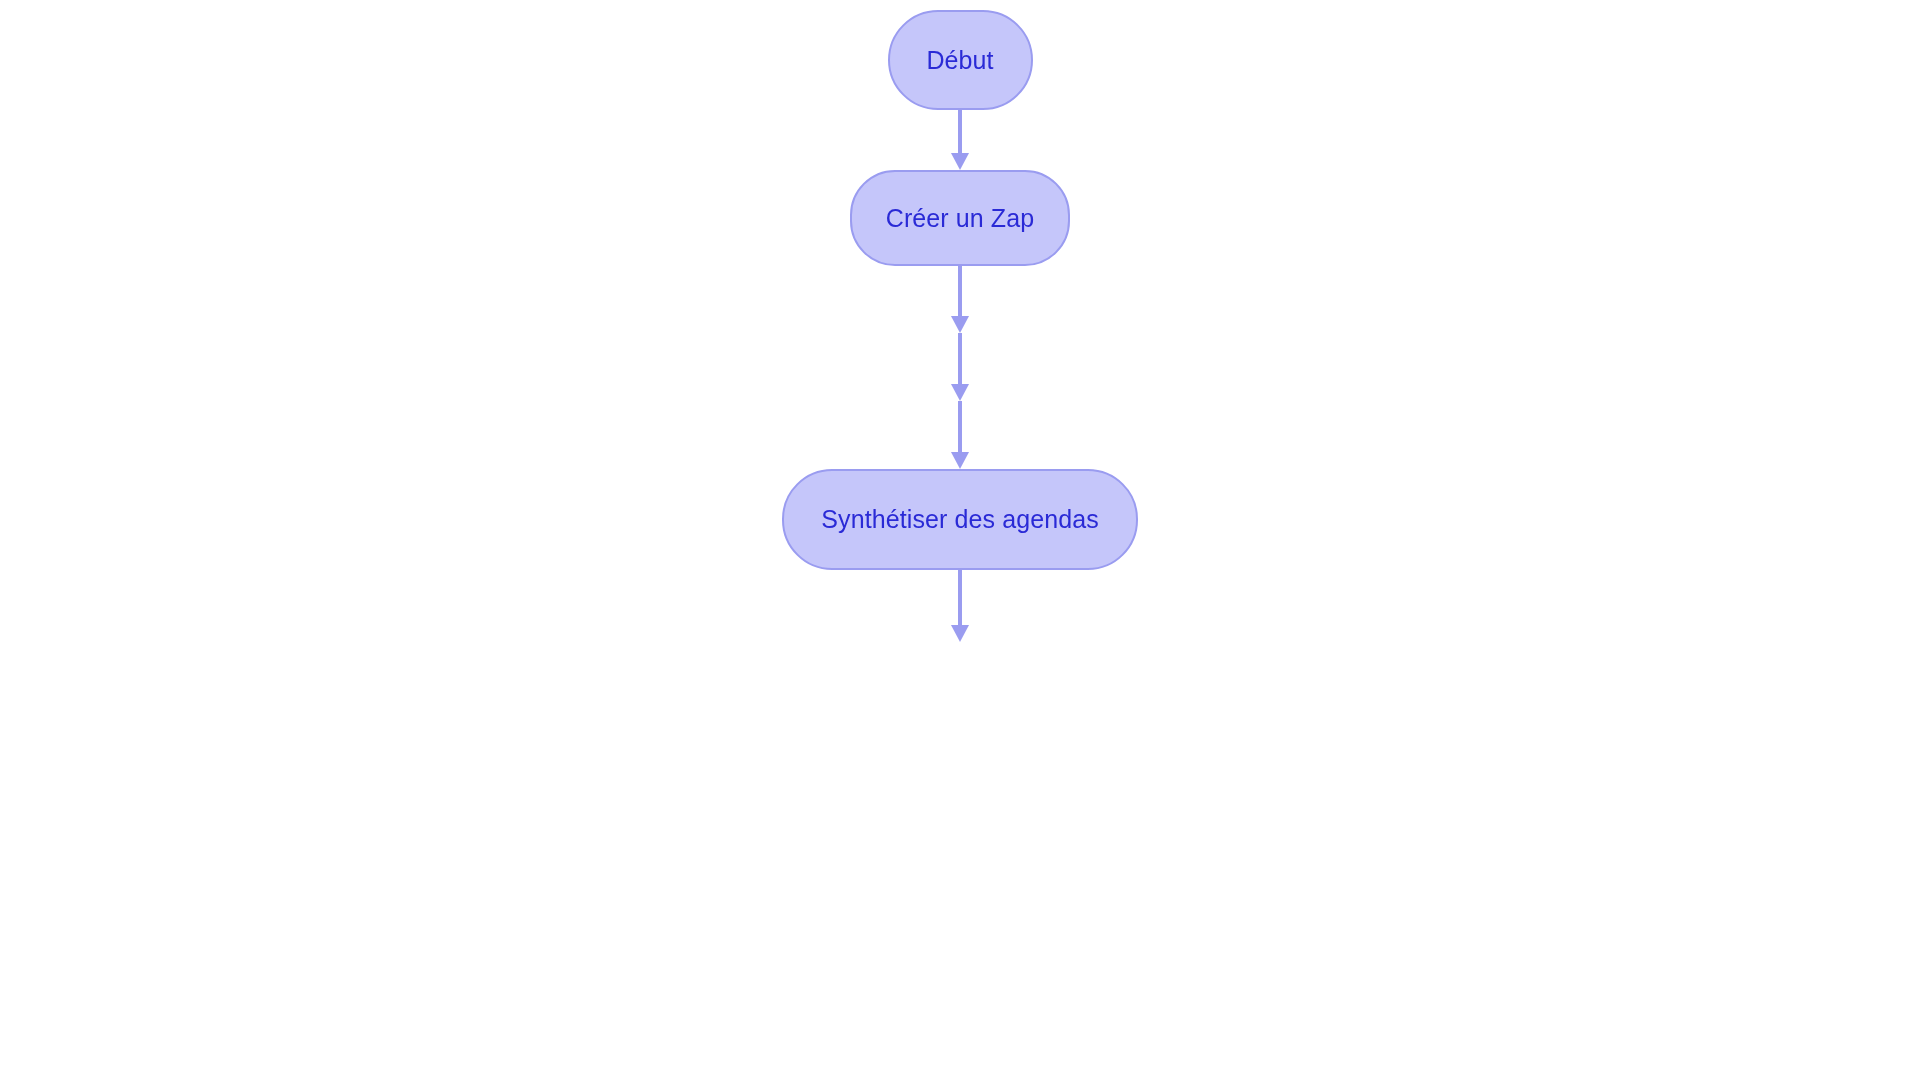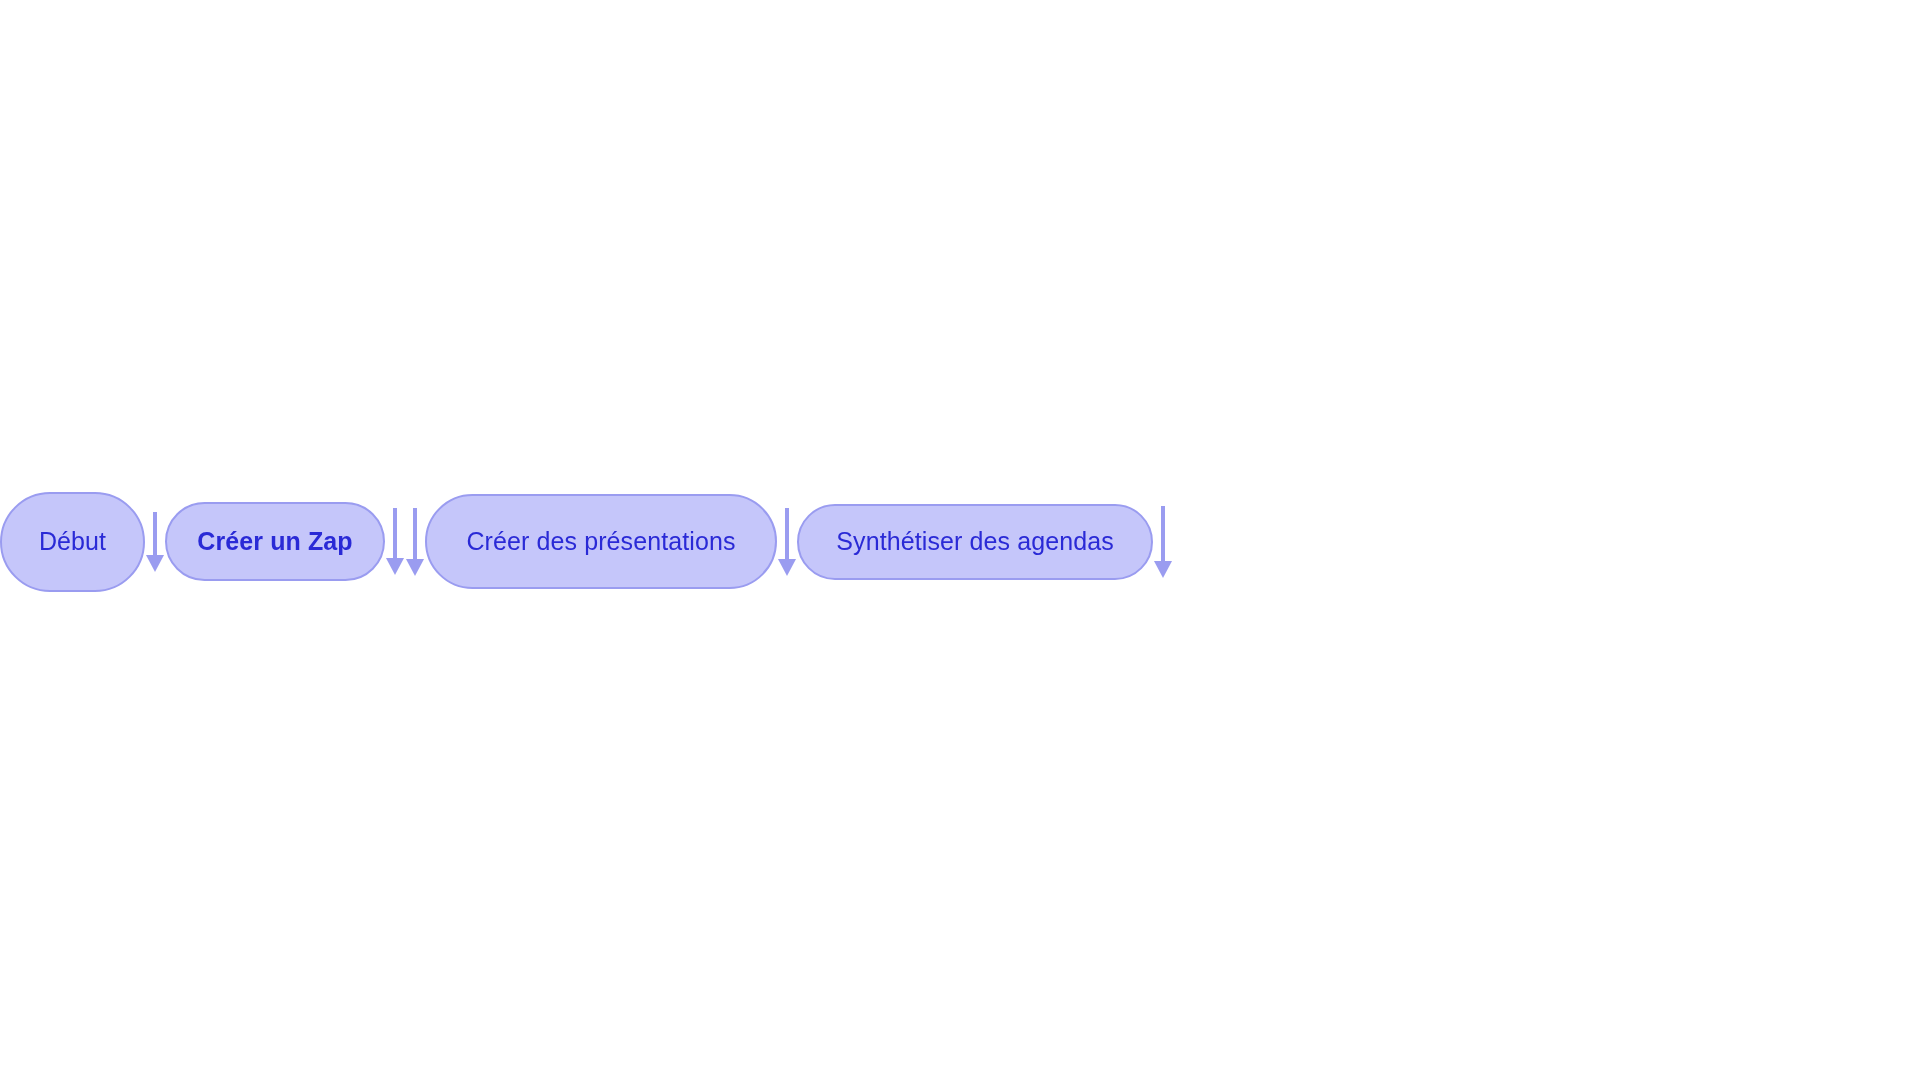--- a/index.html
+++ b/index.html
@@ -23,21 +23,21 @@
     background: #ffffff;
   }
 
   .flow-column {
     position: absolute;
     left: 0;
     top: 0;
     width: 1920px;
     height: 1083px;
     display: flex;
-    flex-direction: row;
+    flex-direction: column;
     align-items: center;
   }
 
   .node {
     display: flex;
     align-items: center;
     justify-content: center;
     background: #c5c6fa;
     border: 2px solid #9a9cf0;
     color: #2a2ad6;
@@ -68,24 +68,24 @@
     border-radius: 50%;
   }
 
   
   .node.process {
     height: 92px;
     border-radius: 46px;
     padding: 0 38px;
   }
 
-  .node.process.n-zap     { width: 220px; height: 79px;  border-radius: 45px; font-weight: bold; }
+  .node.process.n-zap     { width: 220px; height: 96px;  border-radius: 45px; }
   .node.process.n-rapport { width: 470px; height: 100px; border-radius: 50px; }
   .node.process.n-presen  { width: 352px; height: 95px;  border-radius: 48px; }
-  .node.process.n-agenda  { width: 356px; height: 76px; border-radius: 50px; }
+  .node.process.n-agenda  { width: 356px; height: 101px; border-radius: 50px; }
 
   
   .connector {
     position: relative;
     width: 20px;
     flex: 0 0 auto;
     display: flex;
     flex-direction: column;
     align-items: center;
     justify-content: flex-start;
@@ -139,23 +139,20 @@
       <div class="stem"></div>
       <div class="head"></div>
     </div>
 
 
     <div class="connector gap-3">
       <div class="stem"></div>
       <div class="head"></div>
     </div>
 
-    <div class="node process n-presen">
-      <span class="node-label">Créer des présentations</span>
-    </div>
 
     <div class="connector gap-4">
       <div class="stem"></div>
       <div class="head"></div>
     </div>
 
     <div class="node process n-agenda">
       <span class="node-label">Synthétiser des agendas</span>
     </div>
 

